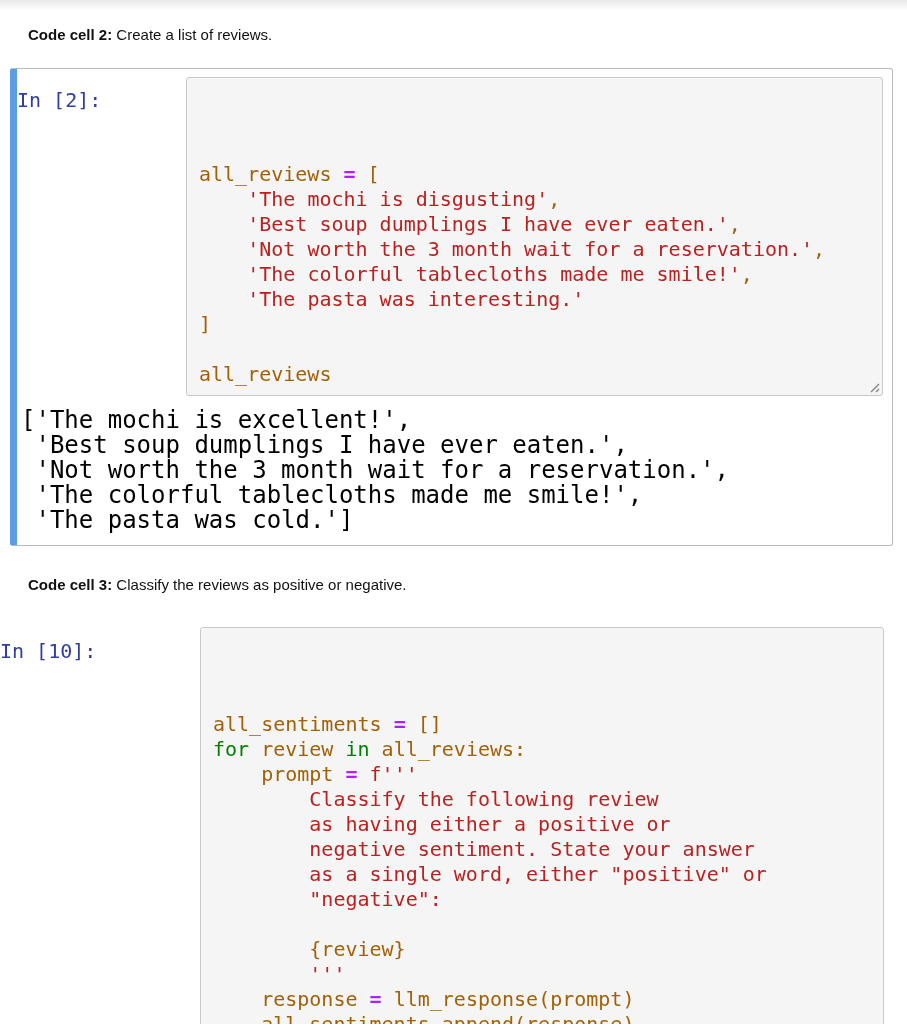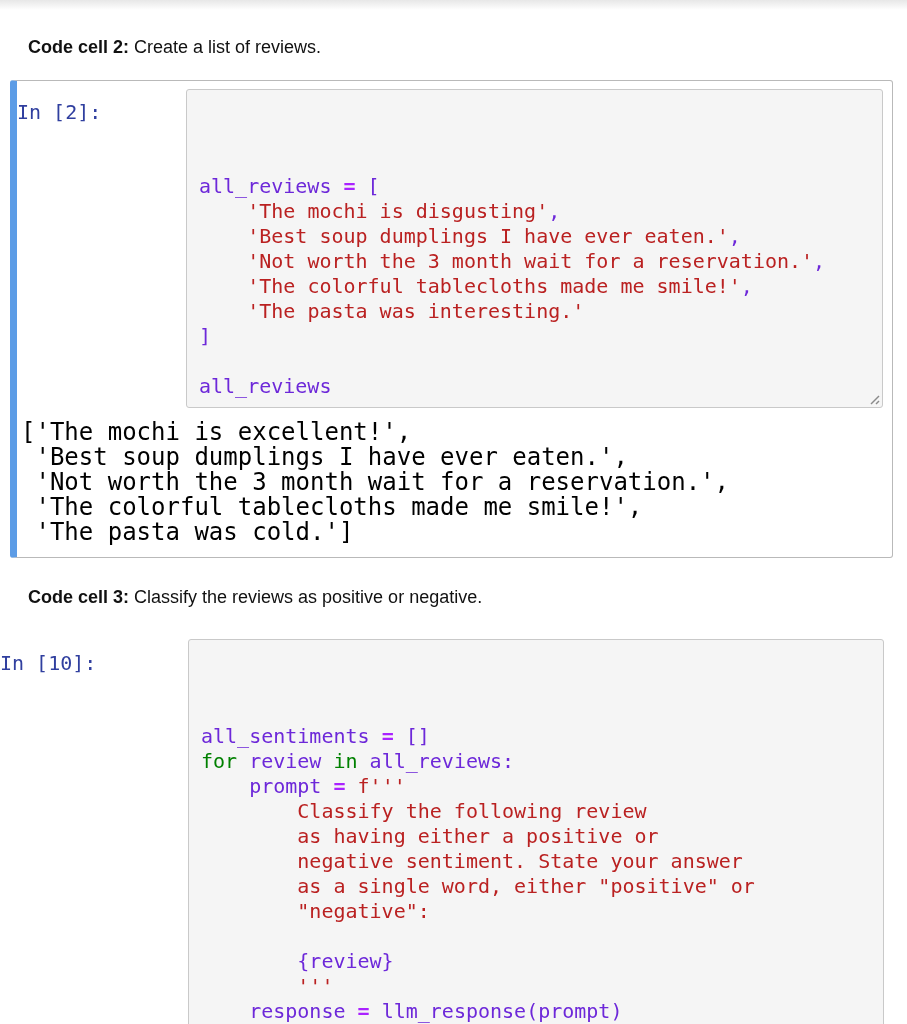--- a/index.html
+++ b/index.html
@@ -5,57 +5,57 @@
   html,body{margin:0;padding:0;}
   body{
     width:907px;height:1024px;
     background:#ffffff;
     font-family:"Liberation Sans",sans-serif;
     color:#000;
     overflow:hidden;
   }
   .top-fade{height:10px;background:linear-gradient(#e7e7e7,#ffffff);}
   .cell-heading{
-    margin:26px 0 0 28px;
-    font-size:18px;line-height:22px;color:#111;
+    margin:14px 0 0 28px;
+    font-size:15px;line-height:22px;color:#111;
   }
   .cell-heading.second{margin-top:28px;}
   .hb{font-weight:bold;}
 
   
   .cell2-box{
     margin:22px 14px 0 10px;
     border:1px solid var(--cell_border,#b9b9b9);
     border-left:7px solid var(--cell_accent,#5c9ce6);
     border-radius:3px;
     background:#fff;
     padding-bottom:12px;
   }
   .cell-row{display:flex;align-items:flex-start;}
   .prompt{
     font-family:"DejaVu Sans Mono","Liberation Mono",monospace;
     font-size:20px;color:var(--prompt,#303F9F);
     white-space:pre;flex:0 0 auto;text-align:left;
   }
   .prompt.p2{width:163px;padding-top:19px;margin-right:6px;}
-  .prompt.p3{width:180px;padding-top:12px;margin-right:8px;}
+  .prompt.p3{width:180px;padding-top:12px;margin-right:20px;}
   .code-box{
     position:relative;flex:1 1 auto;
     background:var(--code_bg,#f5f5f5);
     border:1px solid var(--code_border,#c9c9c9);
     border-radius:3px;
     padding:9px 12px 8px 12px;
     font-family:"DejaVu Sans Mono","Liberation Mono",monospace;
     font-size:20px;line-height:25px;
     white-space:pre;overflow:hidden;
   }
   .code-box.b2{margin:8px 9px 0 0;}
   .code-box.b3{margin:0 23px 0 0;}
   .code-line{min-height:25px;}
-  .tk-p{color:#6d28d9;}
+  .tk-p{color:#a16207;}
   .tk-s{color:var(--string,#BA2121);}
   .tk-o{color:var(--operator,#AA22FF);font-weight:bold;}
   .tk-k{color:var(--keyword,#008000);font-weight:normal;}
   .grip{position:absolute;right:2px;bottom:2px;display:block;}
   .output{
     font-family:"DejaVu Sans Mono","Liberation Mono",monospace;
     font-size:24px;line-height:25px;
     white-space:pre;margin:12px 0 0 4px;
   }
   .cell3-row{display:flex;align-items:flex-start;margin-top:31px;}

